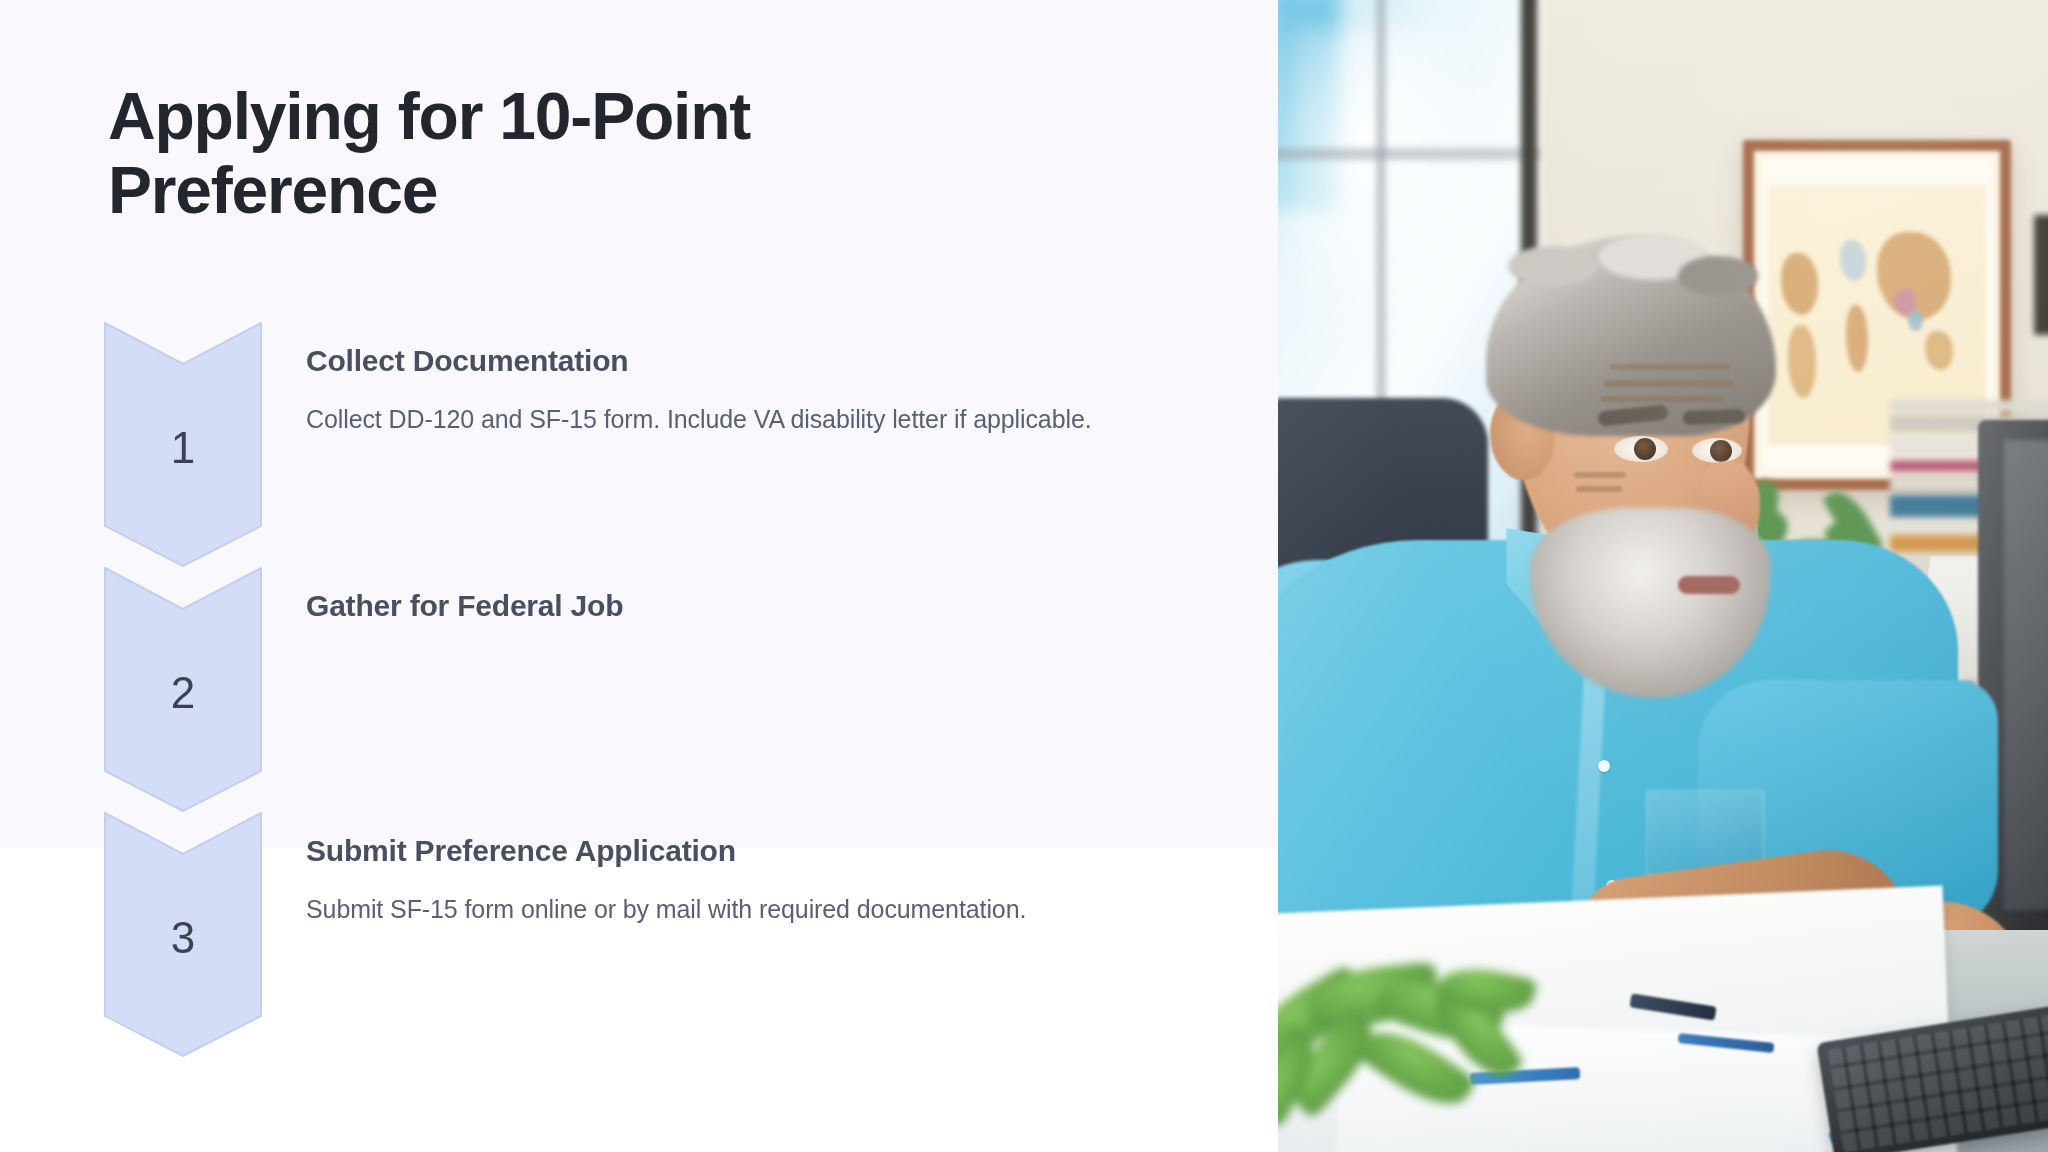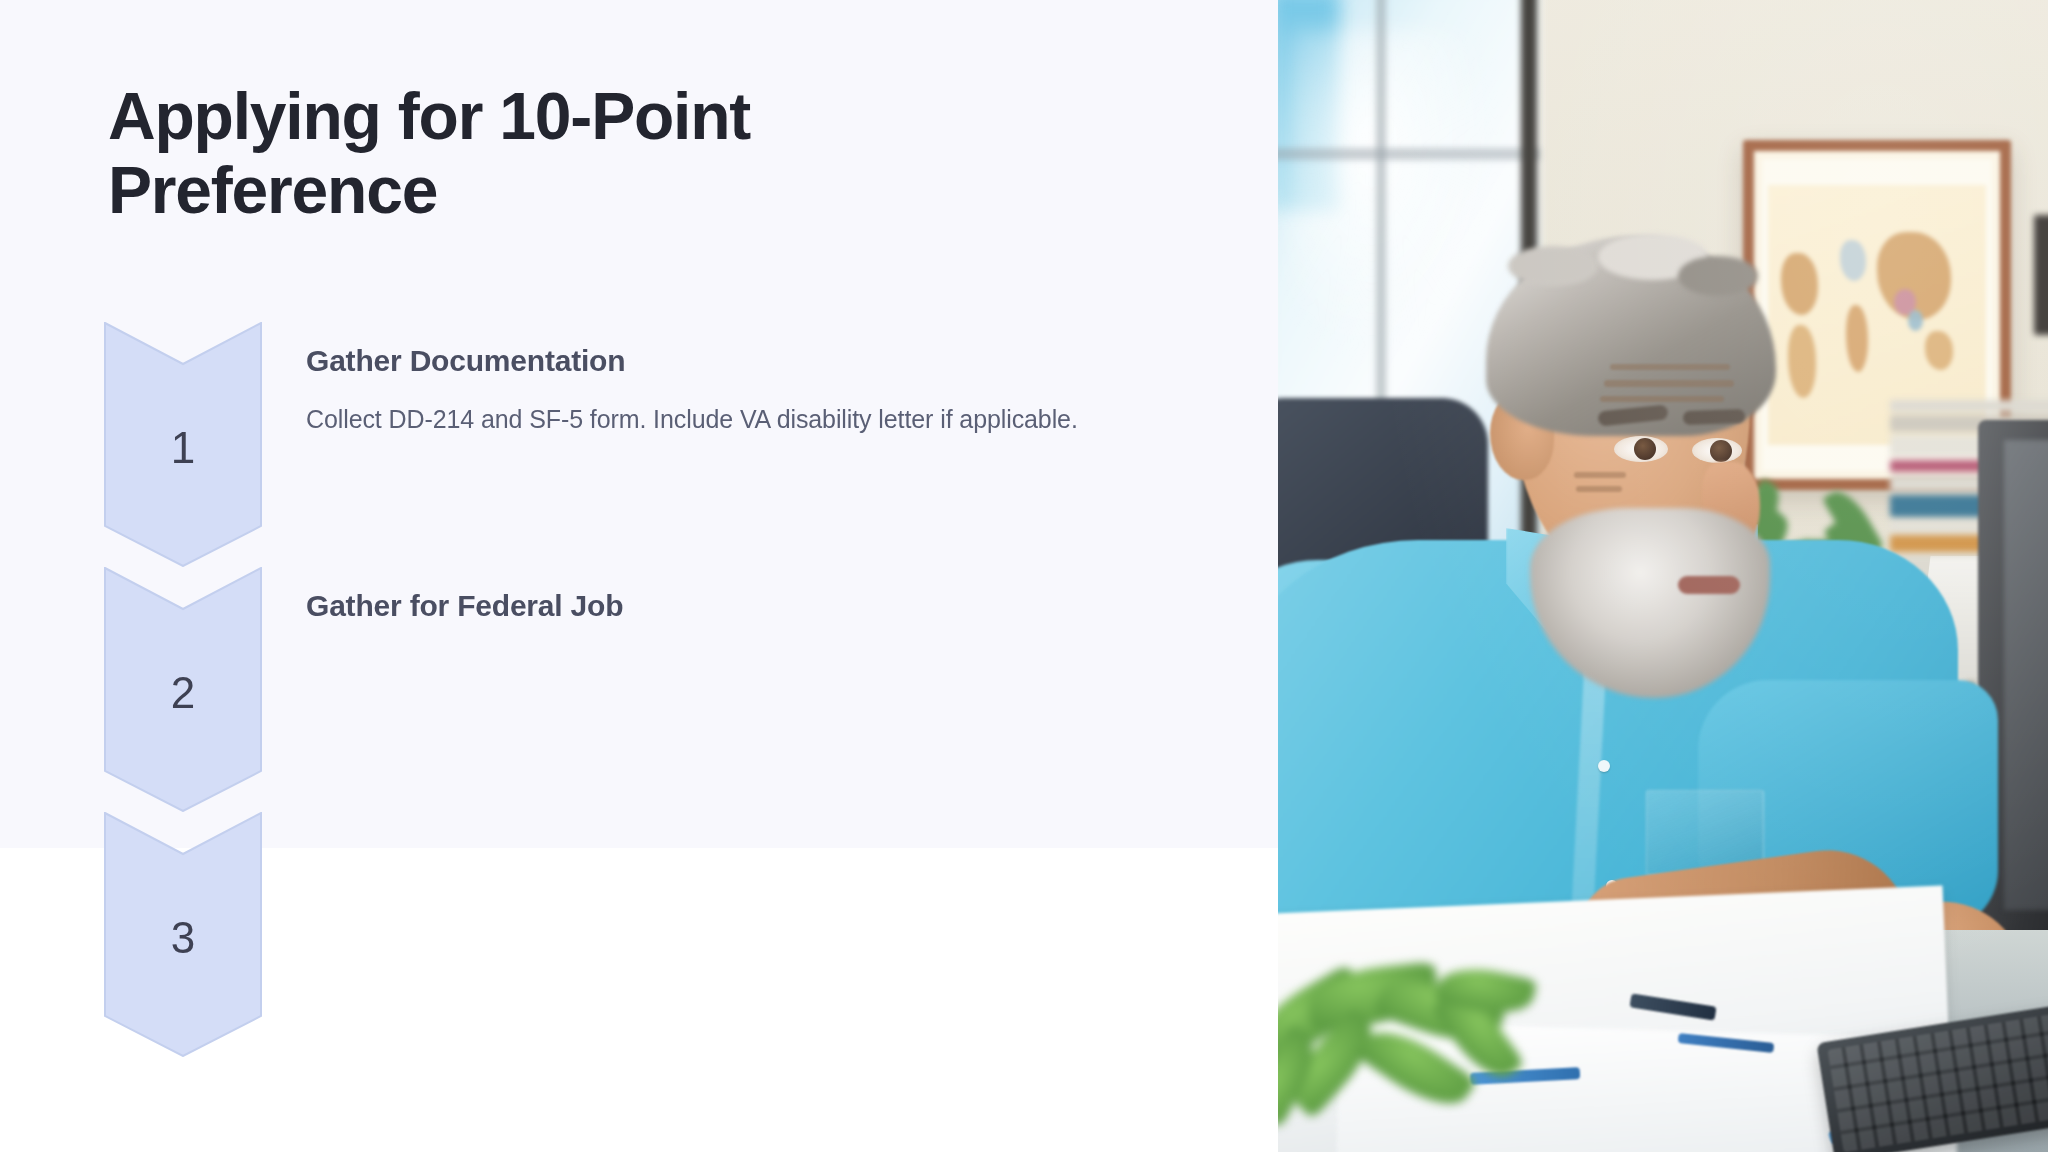--- a/index.html
+++ b/index.html
@@ -420,22 +420,22 @@
     <div class="steps">
 
       <div class="step">
         <div class="marker">
           <svg viewBox="0 0 158 245" preserveAspectRatio="none">
             <polygon points="1,1 79,42 157,1 157,204 79,244 1,204" fill="#d4ddf7" stroke="#c3cfee" stroke-width="2"></polygon>
           </svg>
           <div class="marker-num">1</div>
         </div>
         <div class="step-body">
-          <div class="step-title">Gather Documentation</div>
-          <div class="step-desc">Collect DD-214 and SF-5 form. Include VA disability letter if applicable.</div>
+          <div class="step-title">Collect Documentation</div>
+          <div class="step-desc">Collect DD-120 and SF-15 form. Include VA disability letter if applicable.</div>
         </div>
       </div>
 
       <div class="step">
         <div class="marker">
           <svg viewBox="0 0 158 245" preserveAspectRatio="none">
             <polygon points="1,1 79,42 157,1 157,204 79,244 1,204" fill="#d4ddf7" stroke="#c3cfee" stroke-width="2"></polygon>
           </svg>
           <div class="marker-num">2</div>
         </div>
@@ -443,20 +443,24 @@
           <div class="step-title">Gather for Federal Job</div>
         </div>
       </div>
 
       <div class="step">
         <div class="marker">
           <svg viewBox="0 0 158 245" preserveAspectRatio="none">
             <polygon points="1,1 79,42 157,1 157,204 79,244 1,204" fill="#d4ddf7" stroke="#c3cfee" stroke-width="2"></polygon>
           </svg>
           <div class="marker-num">3</div>
+        </div>
+        <div class="step-body">
+          <div class="step-title">Submit Preference Application</div>
+          <div class="step-desc">Submit SF-15 form online or by mail with required documentation.</div>
         </div>
       </div>
 
     </div>
   </div>
 
   <div class="right-panel">
     <div class="photo" aria-label="Older man with gray hair and beard wearing a light blue shirt, typing at a computer keyboard at an office desk with papers, pens, a potted plant, and a framed world map on the wall behind him">
 
       <div class="wall"></div>

